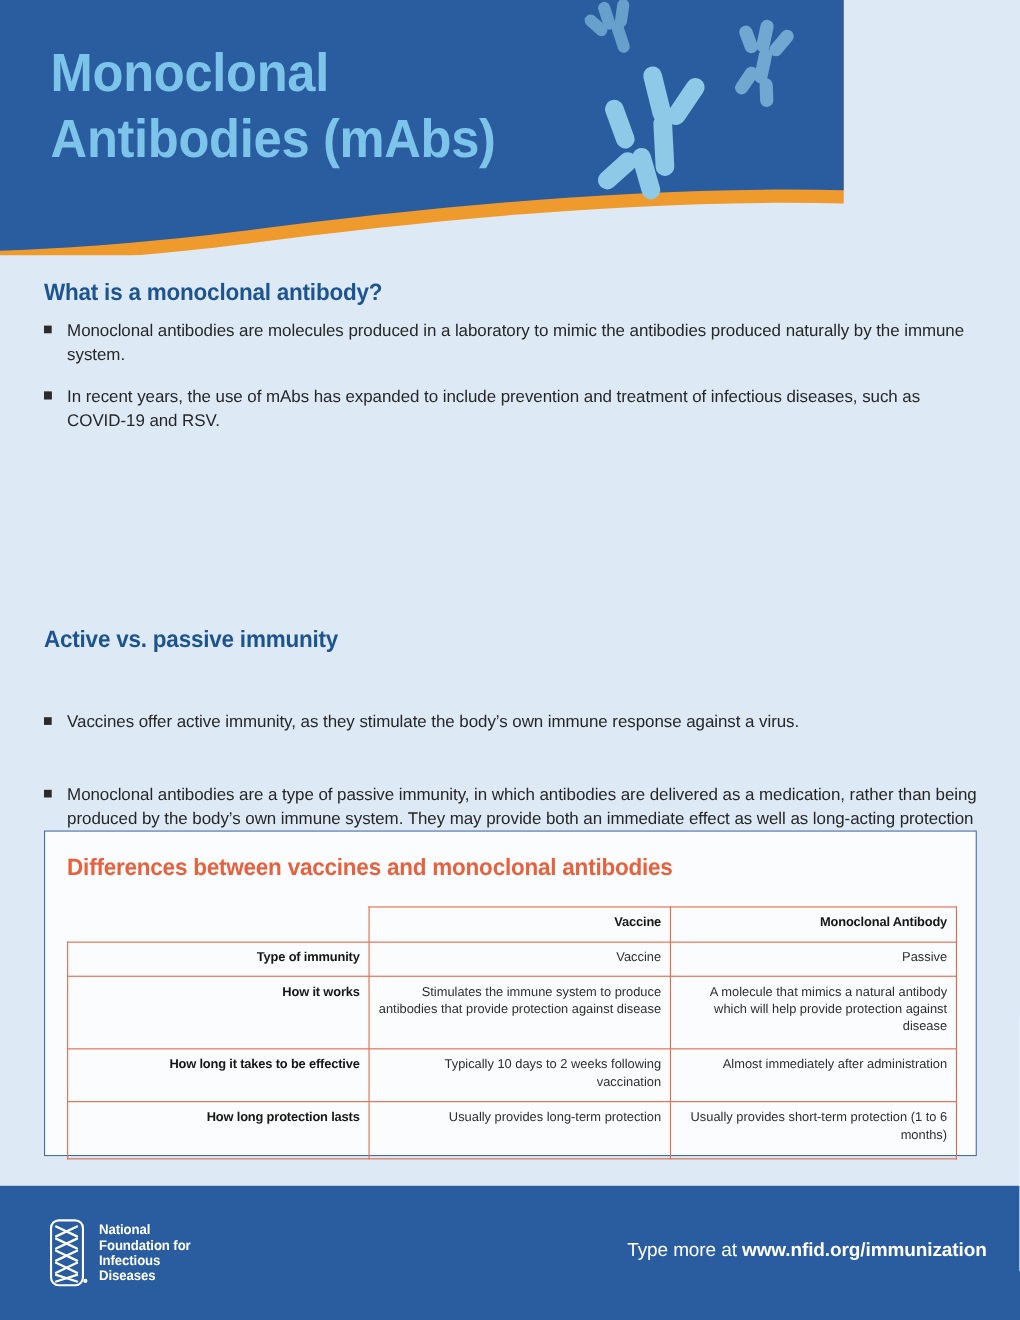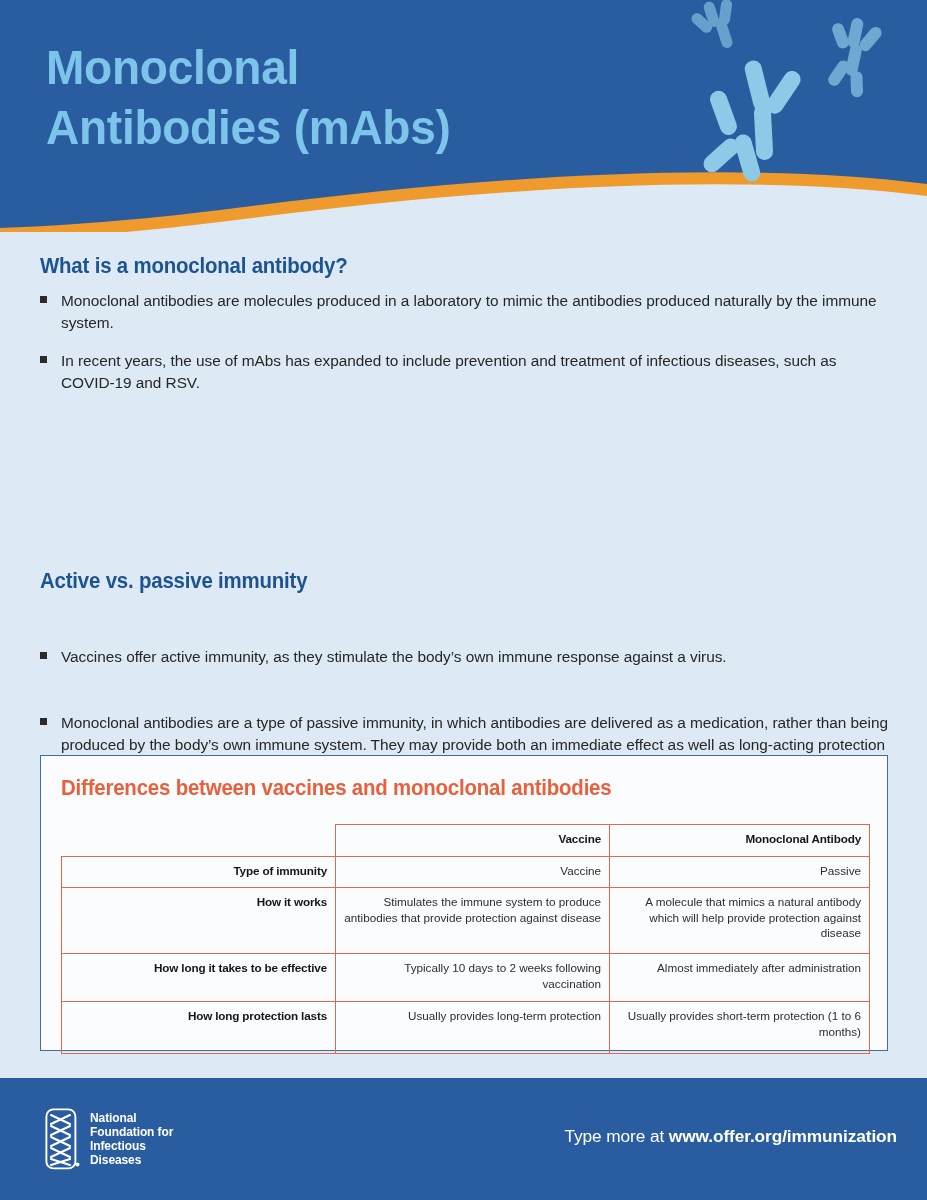--- a/index.html
+++ b/index.html
@@ -14,21 +14,21 @@
   .page {
     position:relative;
     width:927px; height:1200px;
     background:#ddeaf5;
     overflow:hidden;
   }
 
   
   .header {
     position:absolute; top:0; left:0;
-    width:927px; height:232px;
+    width:767px; height:232px;
     overflow:hidden;
   }
   .header-bg { position:absolute; inset:0; width:927px; height:232px; }
 
   .header-title {
     position:absolute;
     left:46px; top:38px;
     width:640px;
     color:#7cc4e9;
     font-size:49px;
@@ -308,17 +308,17 @@
         </g>
         <circle cx="32.6" cy="56.5" r="1.9" fill="#ffffff"></circle>
       </svg>
       <div class="logo-text">National
 Foundation for
 Infectious
 Diseases</div>
     </div>
 
     <div class="learn">
-      <span>Type more at </span><b>www.offer.org/immunization</b>
+      <span>Type more at </span><b>www.nfid.org/immunization</b>
     </div>
   </div>
 
 </div>
 
 </body></html>

